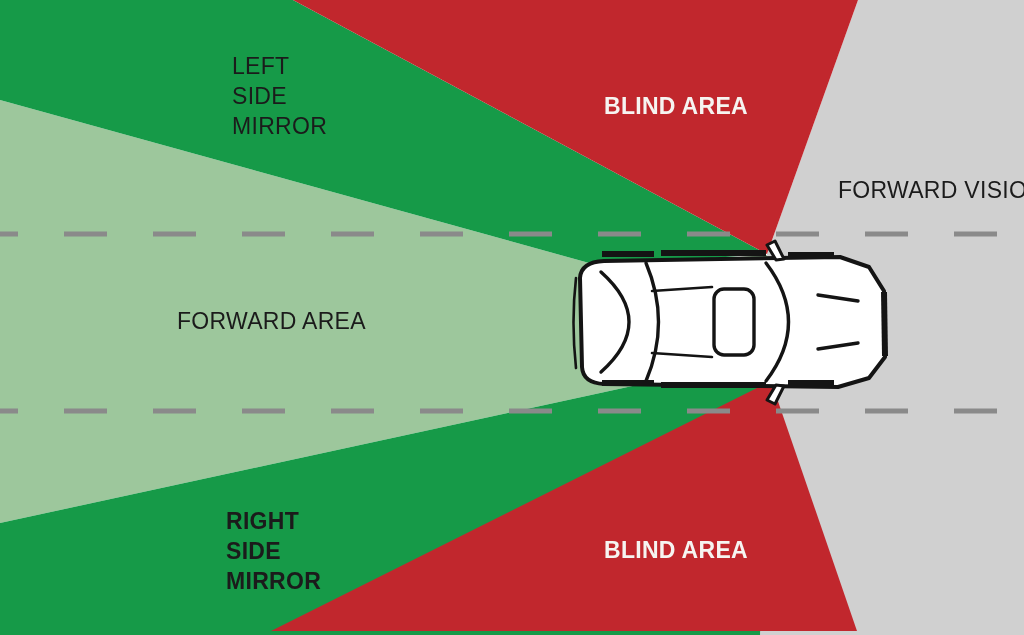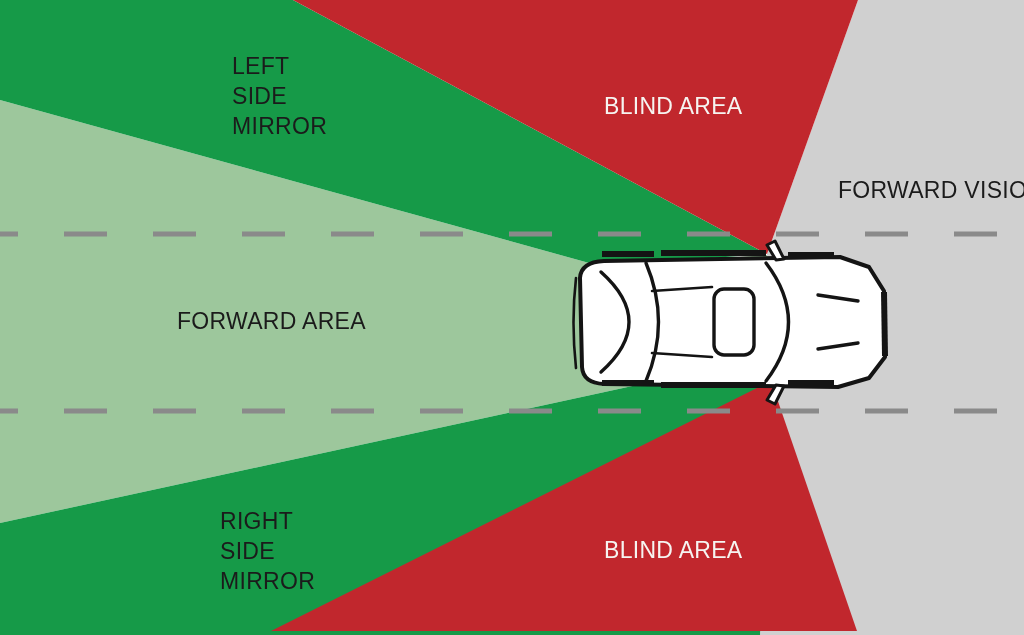--- a/index.html
+++ b/index.html
@@ -11,21 +11,21 @@
   .stage{position:absolute;left:0;top:0;width:940px;height:635px;}
   .stage svg{position:absolute;left:0;top:0;display:block;}
   .label{
     position:absolute;
     font-size:23px;
     line-height:30px;
     letter-spacing:.3px;
     color:#1b1b1b;
     white-space:nowrap;
   }
-  .label.light{color:#f6f4f1;}
+  .label.light{color:#f6f4f1;font-weight:bold;}
   .label .ln{display:block;}
   .car-outline{fill:#ffffff;stroke:#141414;stroke-width:4;stroke-linejoin:round;}
   .car-line{fill:none;stroke:#141414;stroke-width:3.4;stroke-linecap:round;}
   .car-thin{fill:none;stroke:#141414;stroke-width:2.6;stroke-linecap:round;}
   .car-solid{fill:#141414;stroke:none;}
   .car-mirror{fill:#ffffff;stroke:#141414;stroke-width:3;stroke-linejoin:round;}
 </style>
 </head>
 <body>
 
@@ -89,21 +89,21 @@
     <span class="ln">SIDE</span>
     <span class="ln">MIRROR</span>
   </div>
 
   <div class="label light" style="left:604px;top:91px;">BLIND AREA</div>
 
   <div class="label" style="left:838px;top:175px;">FORWARD VISION</div>
 
   <div class="label" style="left:177px;top:306px;">FORWARD AREA</div>
 
-  <div class="label" style="left:220px;top:506px;">
+  <div class="label" style="left:226px;top:506px;font-weight:bold;">
     <span class="ln">RIGHT</span>
     <span class="ln">SIDE</span>
     <span class="ln">MIRROR</span>
   </div>
 
   <div class="label light" style="left:604px;top:535px;">BLIND AREA</div>
 
 </div>
 
 </body></html>

